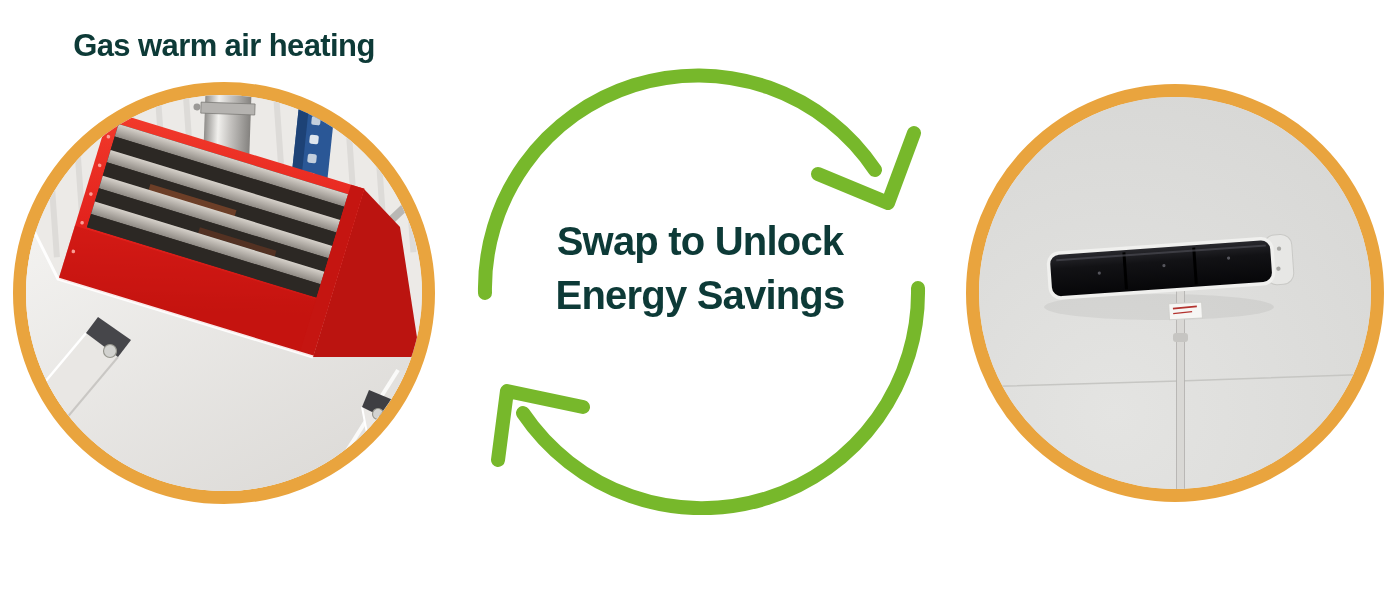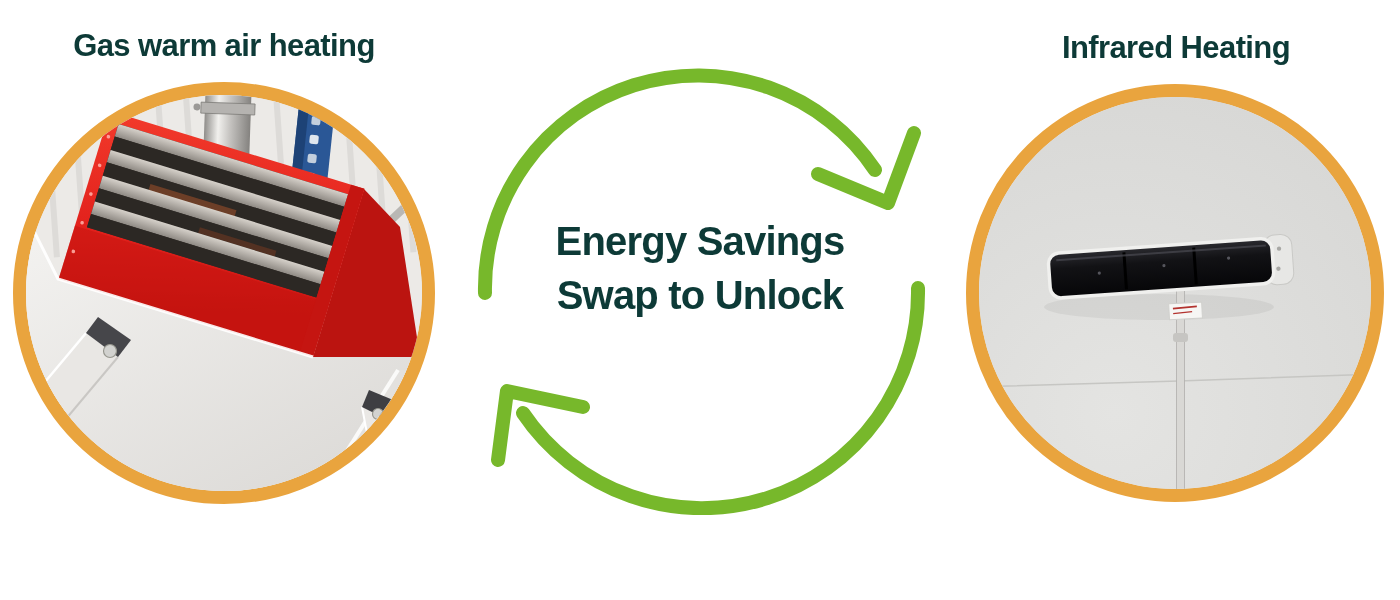--- a/index.html
+++ b/index.html
@@ -28,21 +28,20 @@
     text-align:center;color:#0d3a37;font-weight:800;
     font-size:40px;line-height:54px;letter-spacing:-0.8px;
   }
 </style>
 </head>
 <body>
 
 <div class="canvas">
 
   <h1 class="title left-title">Gas warm air heating</h1>
-  <h1 class="title right-title">Infrared Heating</h1>
 
   <div class="photo-ring left-ring">
     <svg viewBox="0 0 396 396" aria-hidden="true">
       <defs>
         <linearGradient id="pipeG" x1="0" y1="0" x2="1" y2="0">
           <stop offset="0" stop-color="#8f8d8a"></stop>
             <stop offset="0.3" stop-color="#f1f0ed"></stop>
           <stop offset="0.55" stop-color="#c7c5c2"></stop>
             <stop offset="1" stop-color="#84827f"></stop>
         </linearGradient>
@@ -148,22 +147,22 @@
   <svg class="arrows" viewBox="0 0 470 460" aria-hidden="true">
     <g fill="none" stroke="#77b82b" stroke-width="14" stroke-linecap="round" stroke-linejoin="round">
       <path d="M 20 238 A 213 213 0 0 1 410 115"></path>
       <polyline points="353,119 423,148 449,78"></polyline>
       <path d="M 453 233 A 216 216 0 0 1 58 358"></path>
       <polyline points="118,352 42,336 33,405"></polyline>
     </g>
   </svg>
 
   <div class="headline">
+    <div>Swap to Unlock</div>
     <div>Energy Savings</div>
-    <div>Swap to Unlock</div>
   </div>
 
   <div class="photo-ring right-ring">
     <svg viewBox="0 0 392 392" aria-hidden="true">
       <defs>
         <radialGradient id="wallG" cx="0.35" cy="0.8" r="1.1">
           <stop offset="0" stop-color="#e4e4e2"></stop>
             <stop offset="1" stop-color="#d4d4d2"></stop>
         </radialGradient>
         <linearGradient id="barG" x1="0" y1="0" x2="0" y2="1">

